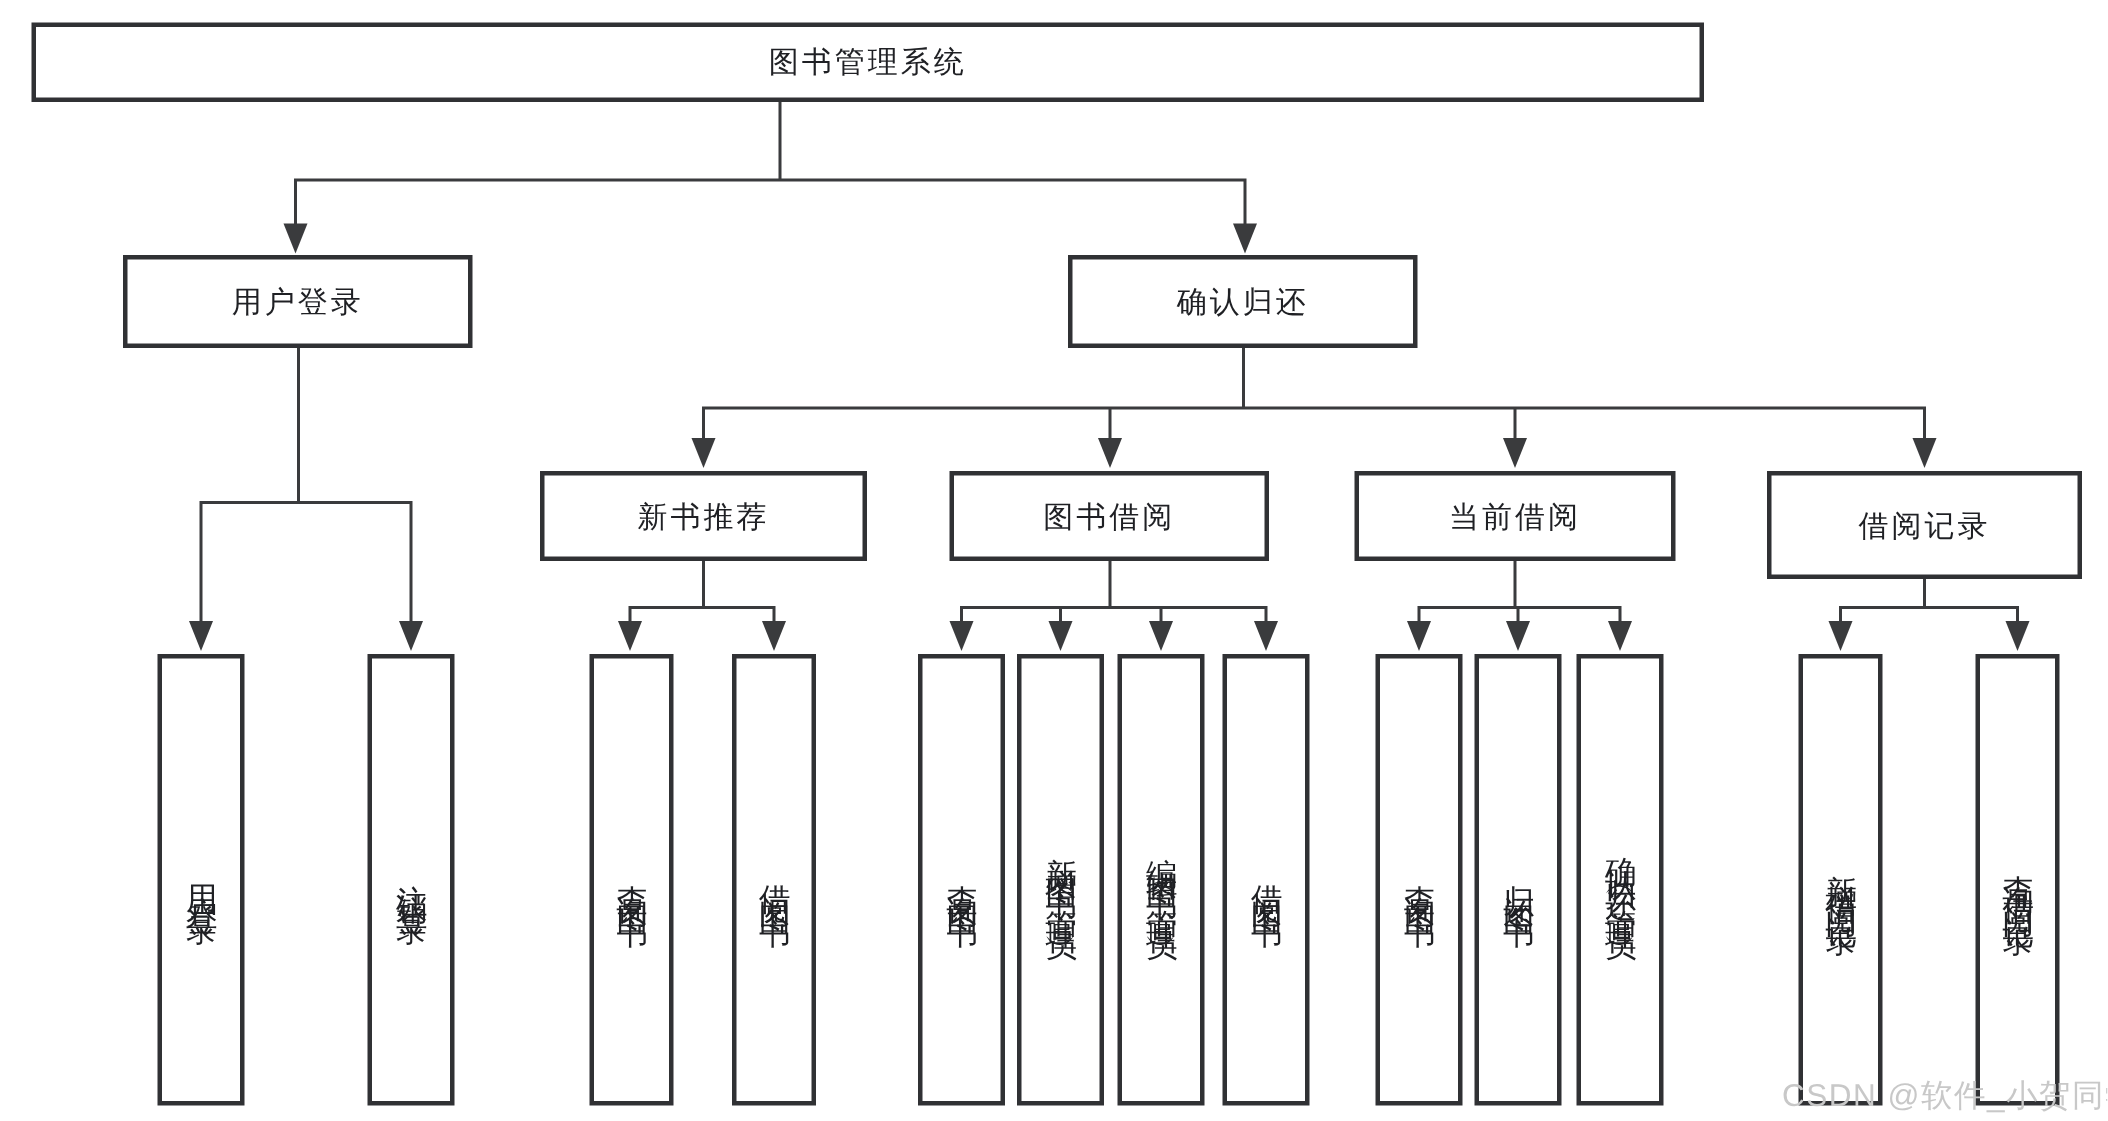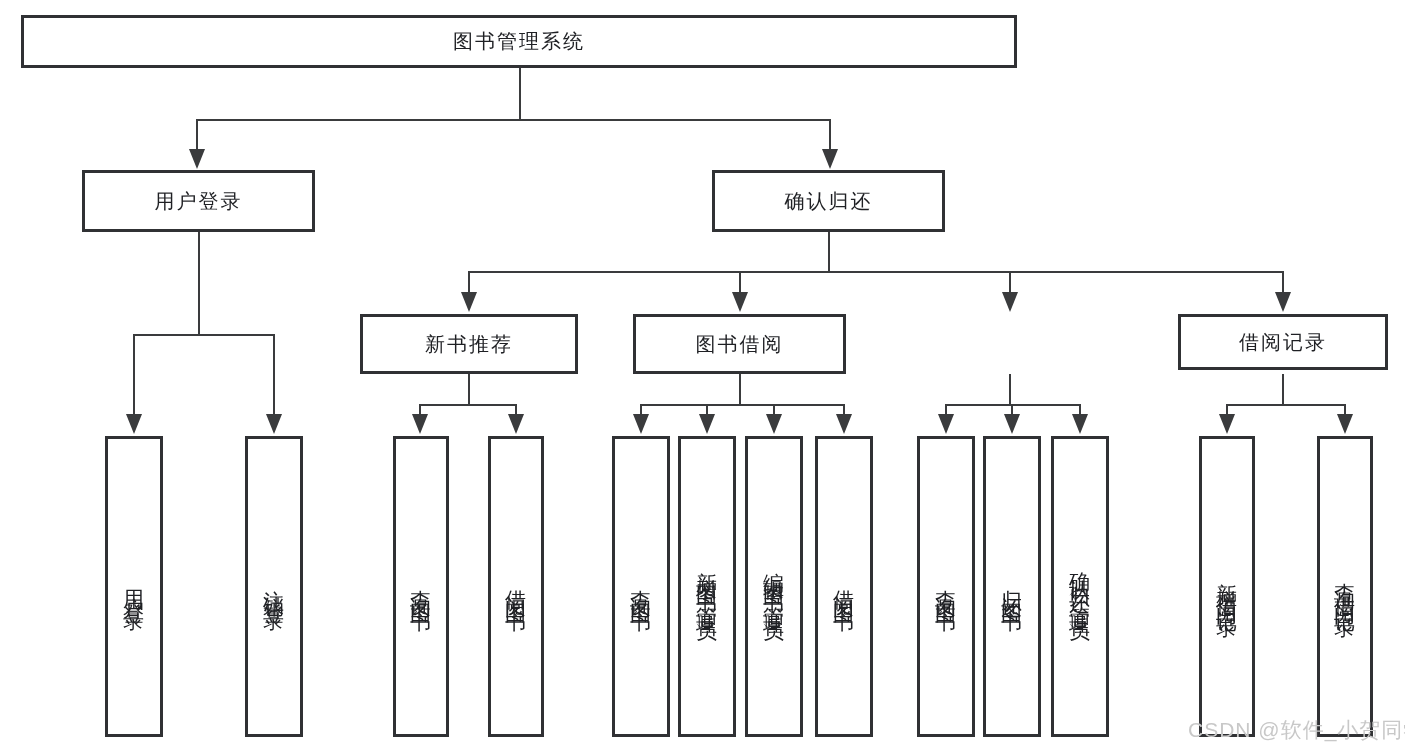--- a/index.html
+++ b/index.html
@@ -74,28 +74,29 @@
       <polygon points="1004,414 1020,414 1012,434"></polygon>
       <polygon points="1072,414 1088,414 1080,434"></polygon>
     </g>
     <g>
       <path d="M1283 374 V406 M1226 405 H1346 M1227 405 V419 M1345 405 V419"></path>
       <polygon points="1219,414 1235,414 1227,434"></polygon>
       <polygon points="1337,414 1353,414 1345,434"></polygon>
     </g>
   </svg>
 
-  <div class="hnode" style="left:21px;top:15px;width:996px;height:53px;">图书管理系统</div>
+  <div class="hnode" style="left:21px;top:15px;width:1115px;height:53px;">图书管理系统</div>
 
   <div class="hnode" style="left:82px;top:170px;width:233px;height:62px;">用户登录</div>
   <div class="hnode" style="left:712px;top:170px;width:233px;height:62px;">确认归还</div>
 
   <div class="hnode" style="left:633px;top:314px;width:213px;height:60px;">图书借阅</div>
   <div class="hnode" style="left:360px;top:314px;width:218px;height:60px;">新书推荐</div>
-  <div class="hnode" style="left:1178px;top:314px;width:210px;height:56px;">借阅记录</div>
+  <div class="hnode" style="left:903px;top:314px;width:214px;height:60px;">当前借阅</div>
+  <div class="hnode" style="left:1178px;top:314px;width:210px;height:72px;">借阅记录</div>
 
   <div class="vnode" style="left:105px;width:58px;">
     <span class="vtext">用户登录</span>
   </div>
   <div class="vnode" style="left:245px;width:58px;">
     <span class="vtext">注销登录</span>
   </div>
 
   <div class="vnode" style="left:393px;width:56px;">
     <span class="vtext">查询图书</span>

